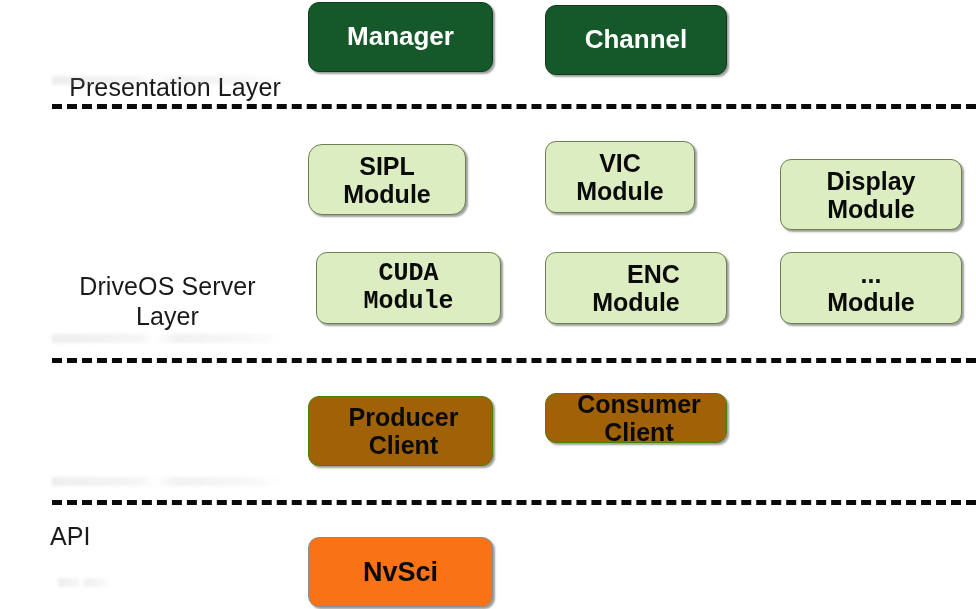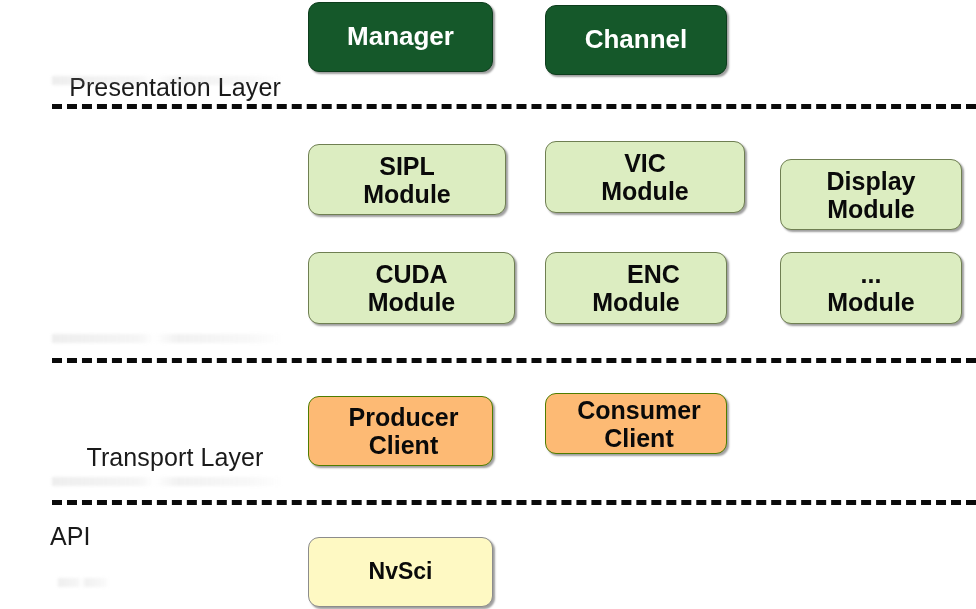--- a/index.html
+++ b/index.html
@@ -79,77 +79,78 @@
   }
 
   .node.light-green {
     background: #DCEDC1;
     color: #0a0a0a;
     border: 1.5px solid #6f7f52;
     font-size: 25px;
   }
 
   .node.nv-green {
-    background: #fdba74;
+    background: #a16207;
     color: #0a0a0a;
     border: 1.5px solid #4f7d00;
     font-size: 25px;
     padding-left: 6px;
   }
 
   .node.gray {
-    background: #fef9c3;
+    background: #f97316;
     color: #0a0a0a;
     border: 1.5px solid #8c8c8c;
-    font-size: 23px;
+    font-size: 27px;
   }
 </style>
 </head>
 <body>
 
 <div id="diagram">
 
   <div class="layer-label" style="left:50px; top:42px; width:250px;margin-top:31px;">Presentation Layer</div>
   <div class="ghost-line" style="left:52px; top:76px; width:232px;"></div>
 
   <div class="node dark-green" style="left:308px; top:2px; width:185px; height:70px;">Manager</div>
 
   <div class="node dark-green" style="left:545px; top:5px; width:182px; height:70px;">Channel</div>
 
   <div class="divider" style="left:52px; top:104px; width:924px;"></div>
 
+  <div class="layer-label" style="left:35px; top:272px; width:265px;">DriveOS Server
+Layer</div>
   <div class="ghost-line" style="left:52px; top:334px; width:232px;"></div>
 
-  <div class="node light-green" style="left:308px; top:144px; width:198px; height:71px;">SIPL
+  <div class="node light-green" style="left:308px; top:144px; width:158px; height:71px;border-radius:14px;">SIPL
 Module</div>
 
-  <div class="node light-green" style="left:545px; top:141px; width:200px; height:72px;">VIC
+  <div class="node light-green" style="left:545px; top:141px; width:150px; height:72px;">VIC
 Module</div>
 
   <div class="node light-green" style="left:780px; top:141px; width:182px; height:71px;margin-top:18px;">Display
 Module</div>
 
-  <div class="node light-green" style="left:308px; top:252px; width:207px; height:72px;">CUDA
+  <div class="node light-green" style="left:316px; top:252px; width:185px; height:72px;font-family:Liberation Mono, monospace;">CUDA
 Module</div>
 
   <div class="node light-green" style="left:545px; top:252px; width:182px; height:72px;text-align:right;">ENC
 Module</div>
 
   <div class="node light-green" style="left:780px; top:252px; width:182px; height:72px;">...
 Module</div>
 
   <div class="divider" style="left:52px; top:358px; width:924px;"></div>
 
-  <div class="layer-label" style="left:50px; top:443px; width:250px;">Transport Layer</div>
   <div class="ghost-line" style="left:52px; top:477px; width:232px;"></div>
 
   <div class="node nv-green" style="left:308px; top:396px; width:185px; height:70px;">Producer
 Client</div>
 
-  <div class="node nv-green" style="left:545px; top:393px; width:182px; height:61px;">Consumer
+  <div class="node nv-green" style="left:545px; top:393px; width:182px; height:50px;">Consumer
 Client</div>
 
   <div class="divider" style="left:52px; top:500px; width:924px;"></div>
 
   <div class="layer-label" style="left:50px; top:522px; width:70px; text-align:left;">API</div>
   <div class="ghost-line" style="left:58px; top:578px; width:52px;"></div>
 
   <div class="node gray" style="left:308px; top:537px; width:185px; height:70px;">NvSci</div>
 
 </div>

